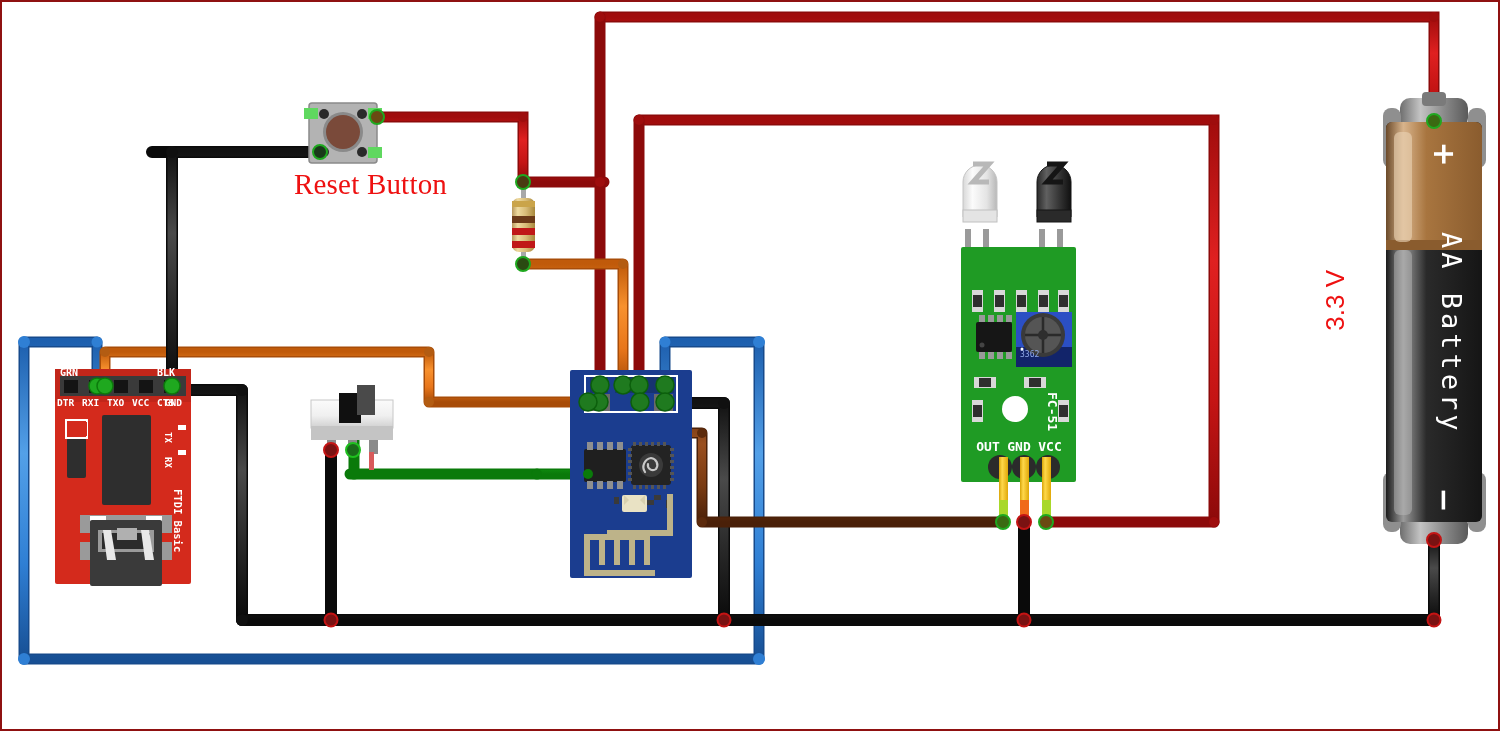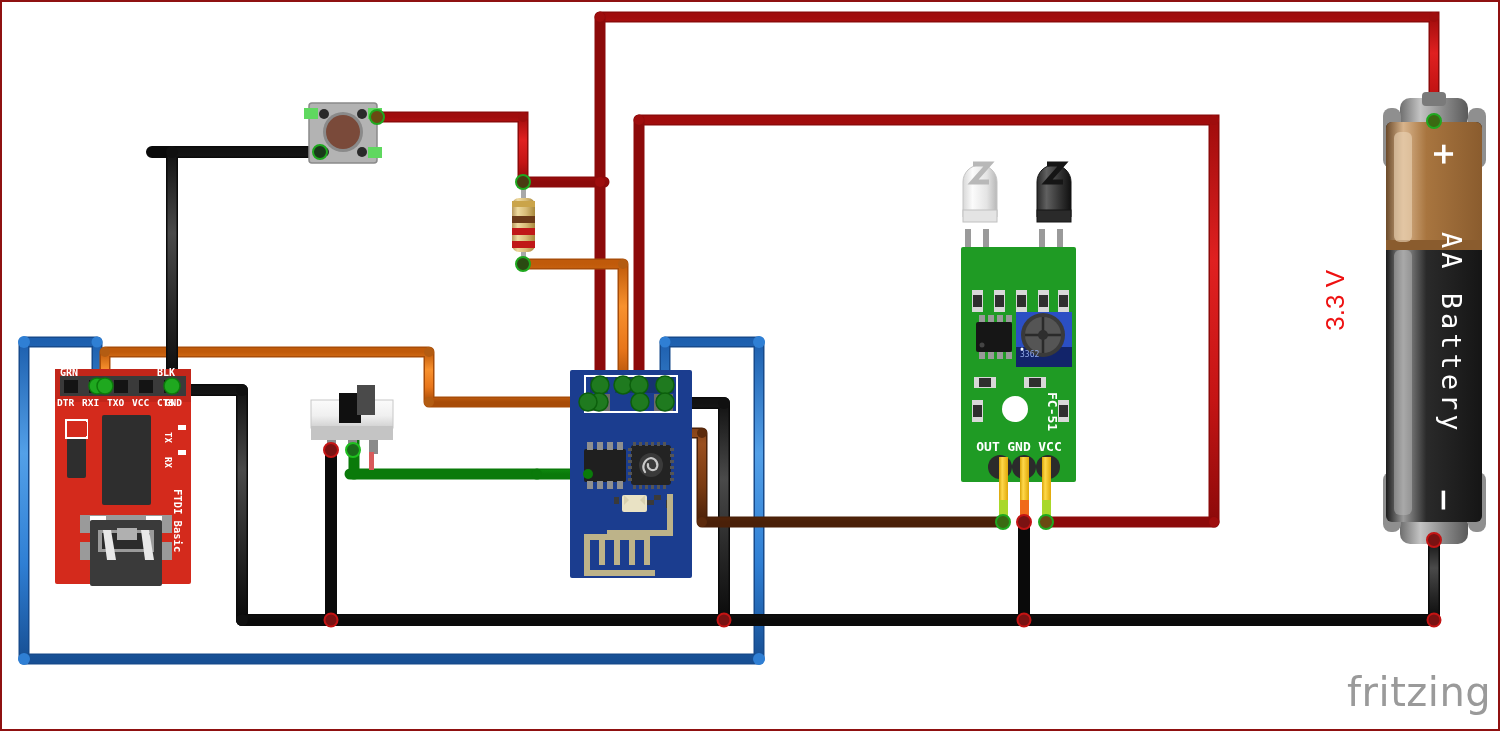--- a/index.html
+++ b/index.html
@@ -553,18 +553,18 @@
       <circle cx="1212" cy="520" r="5" fill="#9e0d0d"></circle>
       <circle cx="1212" cy="118" r="5" fill="#9e0d0d"></circle>
       <circle cx="1432" cy="15" r="5" fill="#9e0d0d"></circle>
       <circle cx="598" cy="15" r="5" fill="#9e0d0d"></circle>
       <circle cx="637" cy="118" r="5" fill="#9e0d0d"></circle>
       <circle cx="535" cy="472" r="5" fill="#0a7a0a"></circle>
       <circle cx="586" cy="472" r="5" fill="#0a7a0a"></circle>
     </g>
   </svg>
 
+  <div class="lbl" id="reset-label">Reset Button</div>
 
   <div class="lbl" id="battery-voltage-label">3.3 V</div>
 
-  <div id="fritzing-logo">fritzing</div>
 
 </div>
 
 </body></html>

